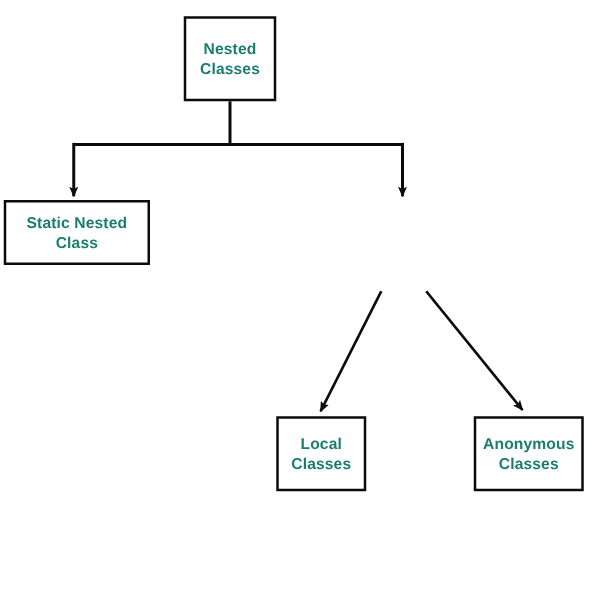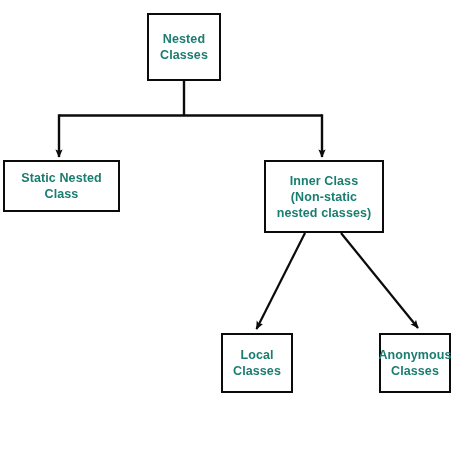--- a/index.html
+++ b/index.html
@@ -40,21 +40,21 @@
     font-size: 12.5px;
     line-height: 16px;
     letter-spacing: 0.1px;
     white-space: pre-line;
     padding: 0 4px;
   }
   .n-root      { left: 147px; top: 13px;  width: 74px;  height: 68px; }
   .n-static    { left: 3px;   top: 160px; width: 117px; height: 52px; }
   .n-inner     { left: 264px; top: 160px; width: 120px; height: 73px; }
   .n-local     { left: 221px; top: 333px; width: 72px;  height: 60px; justify-content: center; }
-  .n-anonymous { left: 379px; top: 333px; width: 72px;  height: 60px; }
+  .n-anonymous { left: 379px; top: 333px; width: 88px;  height: 60px; }
 </style>
 </head>
 <body>
 
 <div id="canvas">
 
   <svg id="connectors" viewBox="0 0 474 474">
     <defs>
       <marker id="arrowhead" markerWidth="9" markerHeight="9" refX="7.6" refY="4" orient="auto" markerUnits="userSpaceOnUse">
         <path d="M0,0.4 L8.4,4 L0,7.6 L1.7,4 Z" fill="#0b0b0b"></path>
@@ -77,25 +77,20 @@
   <div class="node n-root">
     <span class="node-label">Nested
 Classes</span>
   </div>
 
   <div class="node n-static">
     <span class="node-label">Static Nested
 Class</span>
   </div>
 
-  <div class="node n-inner">
-    <span class="node-label">Inner Class
-(Non-static
-nested classes)</span>
-  </div>
 
   <div class="node n-local">
     <span class="node-label">Local
 Classes</span>
   </div>
 
   <div class="node n-anonymous">
     <span class="node-label">Anonymous
 Classes</span>
   </div>

